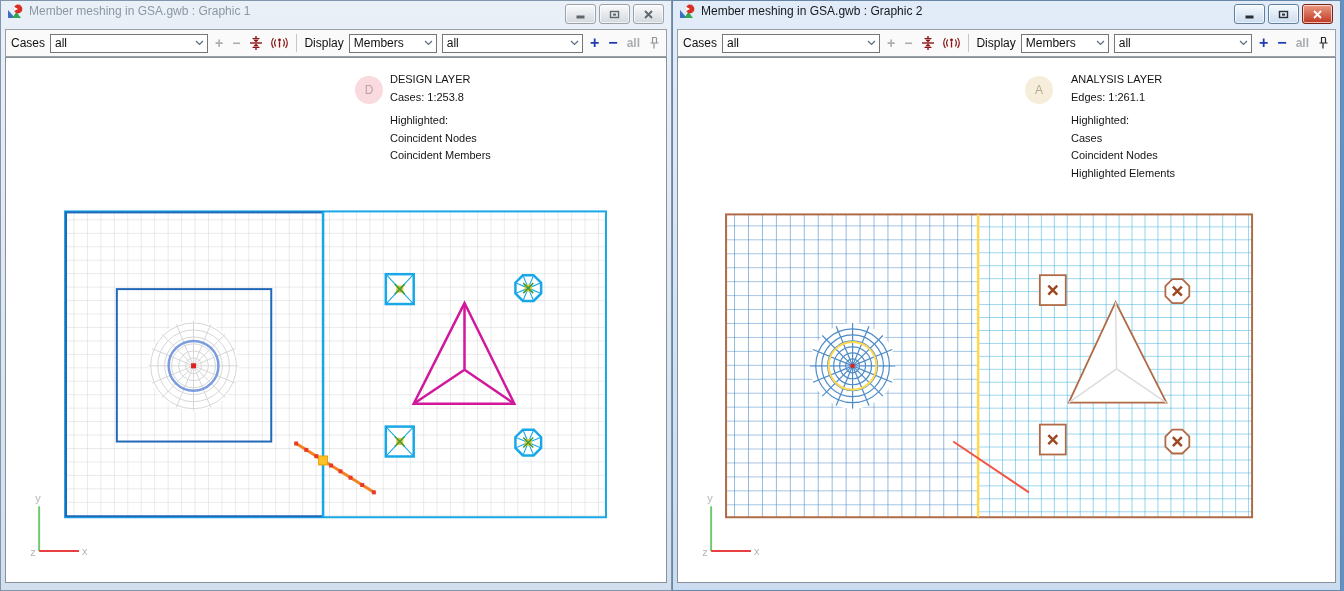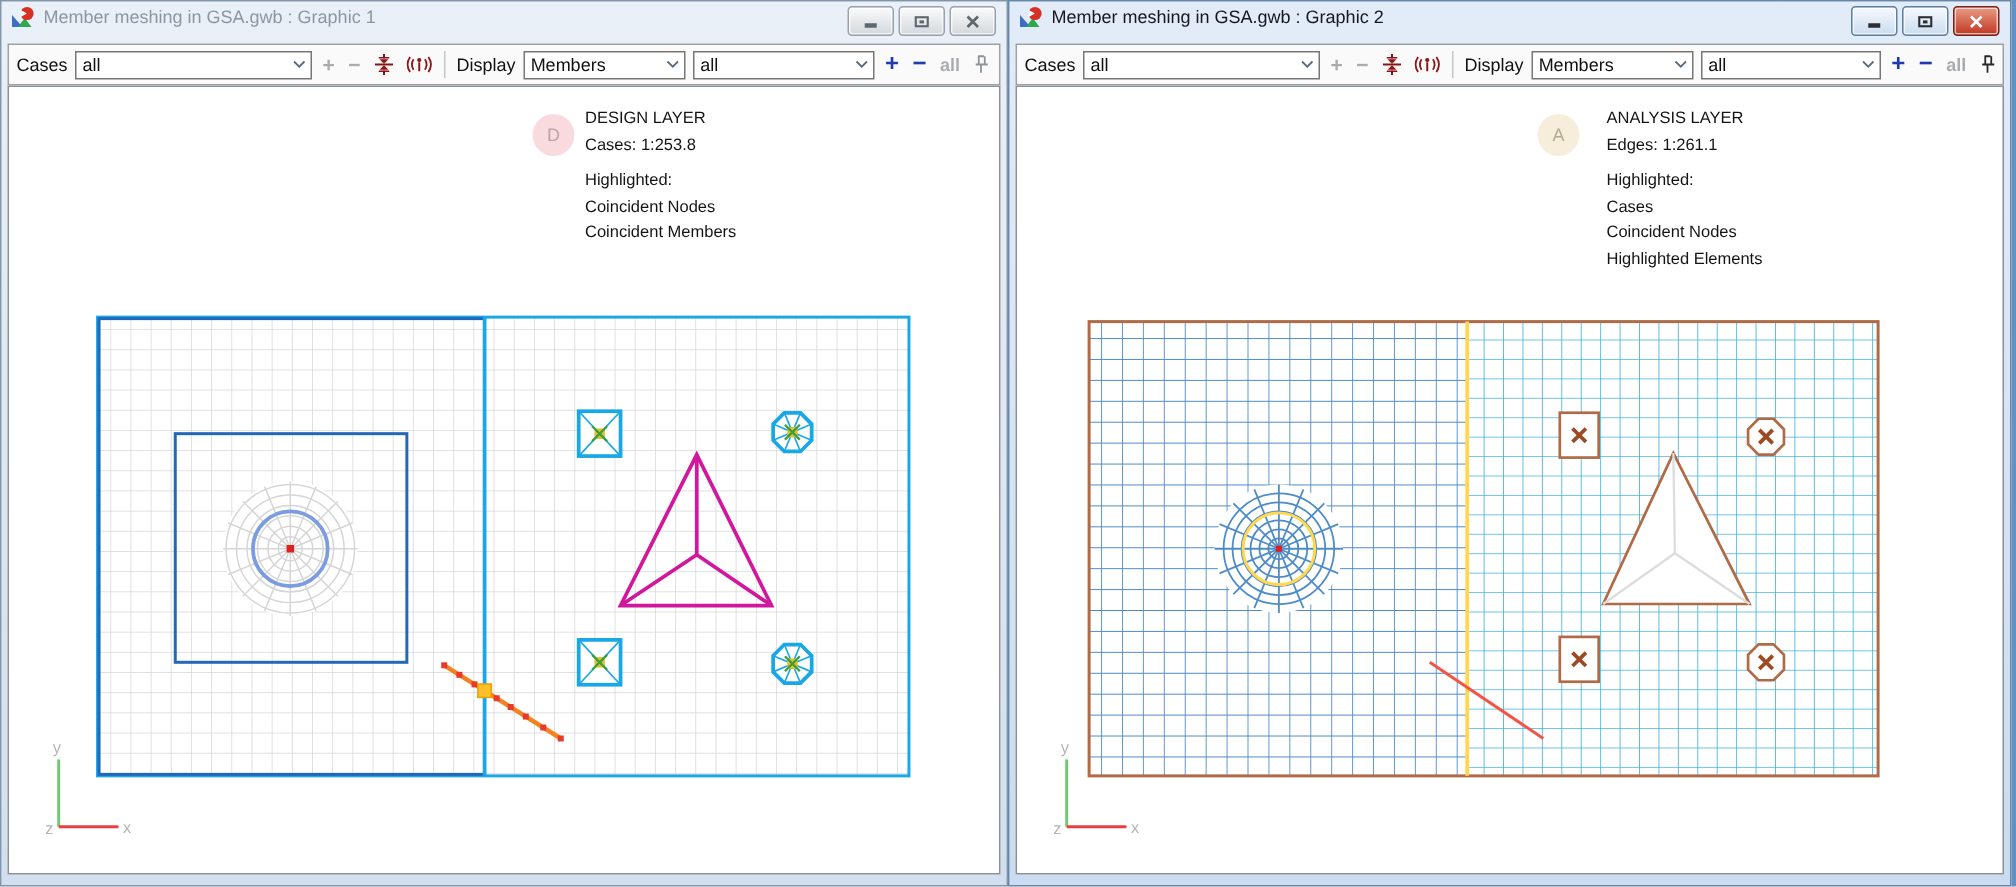--- a/index.html
+++ b/index.html
@@ -24,21 +24,21 @@
   .window.active .wbtn.close{background:linear-gradient(#ea9b85,#c03722);border-color:#7c2013;color:#fff;}
 
   
   .toolbar{height:26px;display:flex;align-items:center;gap:5px;background:#fafafa;
            border:1px solid #9aa0a6;padding:0 5px;font-size:12px;color:#111;}
   .tlabel{flex:0 0 auto;}
   .combo{height:19px;background:#fff;border:1px solid #767676;display:flex;
          align-items:center;padding:0 3px 0 4px;font-size:12px;box-sizing:border-box;}
   .combo .val{flex:1;white-space:nowrap;overflow:hidden;}
   .combo.cases{width:158px;flex:0 0 auto;}
-  .combo.display{width:108px;flex:0 0 auto;}
+  .combo.display{width:88px;flex:0 0 auto;}
   .combo.filter{flex:1 1 auto;min-width:120px;}
   .tbtn{font-weight:bold;color:#aaadb0;font-size:14px;padding:0 2px;line-height:20px;}
   .tbtn.blue{color:var(--toolbar_blue);font-size:16px;}
   .tbtn.all{font-size:12px;}
   .ticon{display:flex;align-items:center;padding:0 1px;}
   .sep{width:1px;height:18px;background:#c6c6c6;margin:0 2px;flex:0 0 auto;}
 
   
   .client{position:absolute;left:4px;right:4px;top:56px;bottom:7px;background:#fff;
           border:1px solid #8a9097;overflow:hidden;}

